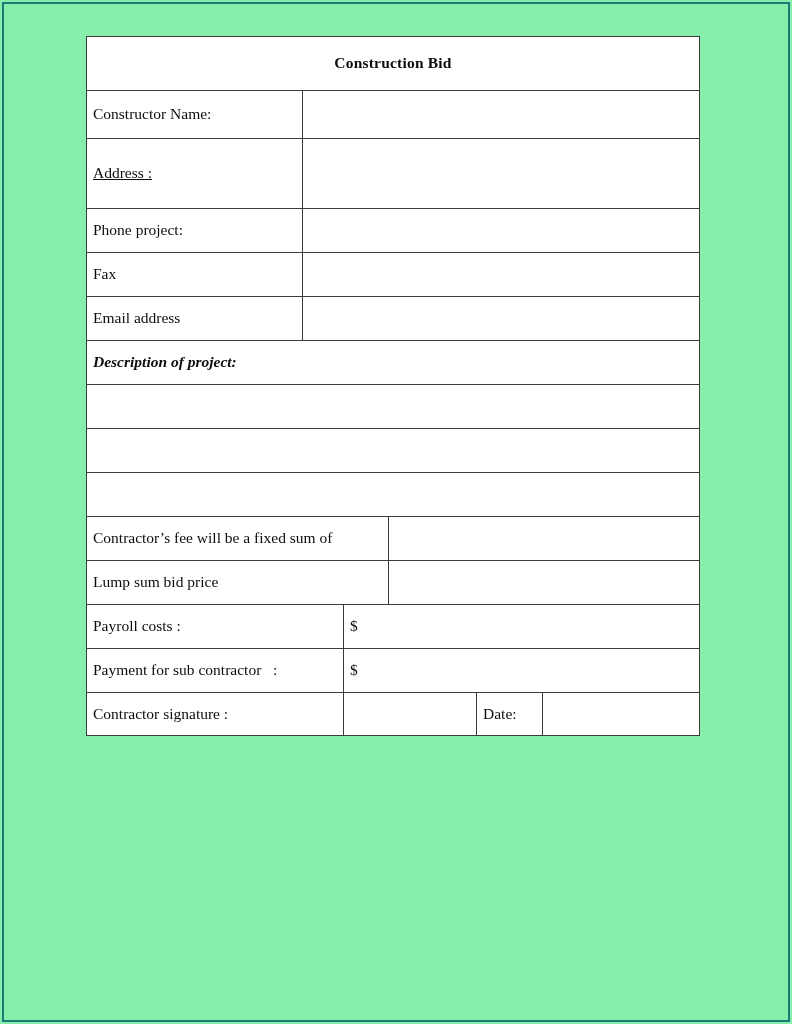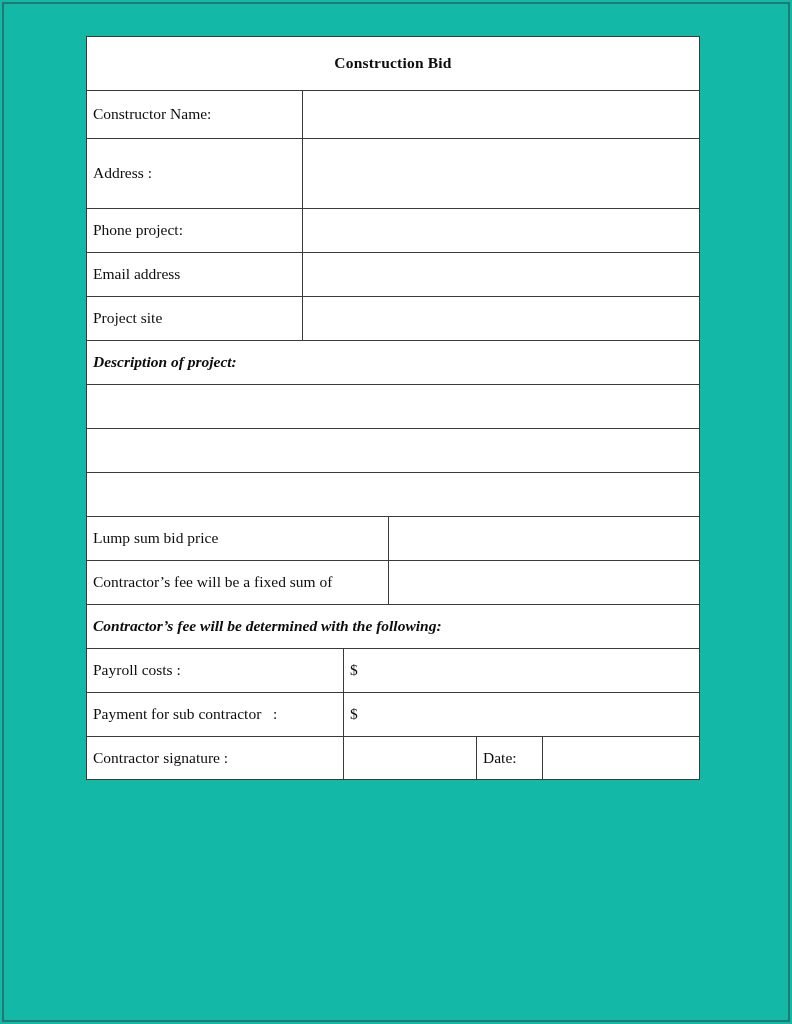--- a/index.html
+++ b/index.html
@@ -12,21 +12,21 @@
     width: 792px;
     height: 1024px;
     font-family: "Liberation Serif", "DejaVu Serif", serif;
     overflow: hidden;
   }
   .page {
     position: relative;
     width: 792px;
     height: 1024px;
     box-sizing: border-box;
-    background: #14b8a6;
+    background: #86efac;
   }
   .page-border {
     position: absolute;
     left: 2px;
     top: 2px;
     right: 2px;
     bottom: 2px;
     border: 2px solid #1f7a74;
     box-sizing: border-box;
     pointer-events: none;
@@ -65,21 +65,21 @@
   td.bold-italic {
     font-weight: bold;
     font-style: italic;
     font-size: 16px;
   }
   td.blank {
     background: #ffffff;
   }
   .h54 { height: 54px; }
   .h45 { height: 48px; }
-  .h70 { height: 70px; }
+  .h70 { height: 70px; text-decoration: underline; }
   .h44 { height: 44px; }
   .h43 { height: 43px; }
   .money {
     padding-left: 10px;
   }
   .cell-text {
     display: block;
     white-space: pre;
   }
 </style>
@@ -114,58 +114,55 @@
       <tr>
         <td class="fill h70" colspan="2">Address :</td>
         <td class="blank h70" colspan="5"></td>
       </tr>
 
       <tr>
         <td class="blank h44" colspan="2">Phone project:</td>
         <td class="blank h44" colspan="5"></td>
       </tr>
 
+      <tr>
+        <td class="fill h44" colspan="2">Fax</td>
+        <td class="blank h44" colspan="5"></td>
+      </tr>
 
       <tr>
         <td class="blank h44" colspan="2">Email address</td>
         <td class="blank h44" colspan="5"></td>
       </tr>
 
-      <tr>
-        <td class="blank h44" colspan="2">Project site</td>
-        <td class="blank h44" colspan="5"></td>
-      </tr>
 
       <tr>
         <td class="fill bold-italic h44" colspan="7">Description of project:</td>
       </tr>
 
       <tr>
         <td class="blank h44" colspan="7"></td>
       </tr>
       <tr>
         <td class="blank h44" colspan="7"></td>
       </tr>
       <tr>
         <td class="blank h44" colspan="7"></td>
       </tr>
 
       <tr>
-        <td class="fill h44" colspan="4">Lump sum bid price</td>
-        <td class="blank h44" colspan="3"></td>
-      </tr>
-
-      <tr>
         <td class="blank h44" colspan="4">Contractor’s fee will be a fixed sum of</td>
         <td class="blank h44" colspan="3"></td>
       </tr>
 
       <tr>
-        <td class="fill bold-italic h44" colspan="7">Contractor’s fee will be determined with the following:</td>
+        <td class="fill h44" colspan="4">Lump sum bid price</td>
+        <td class="blank h44" colspan="3"></td>
       </tr>
+
 
       <tr>
         <td class="blank h44" colspan="3">Payroll costs :</td>
         <td class="blank h44 money" colspan="4">$</td>
       </tr>
 
 
       <tr>
         <td class="blank h44" colspan="3">
               <span class="cell-text">Payment for sub contractor   :</span>

